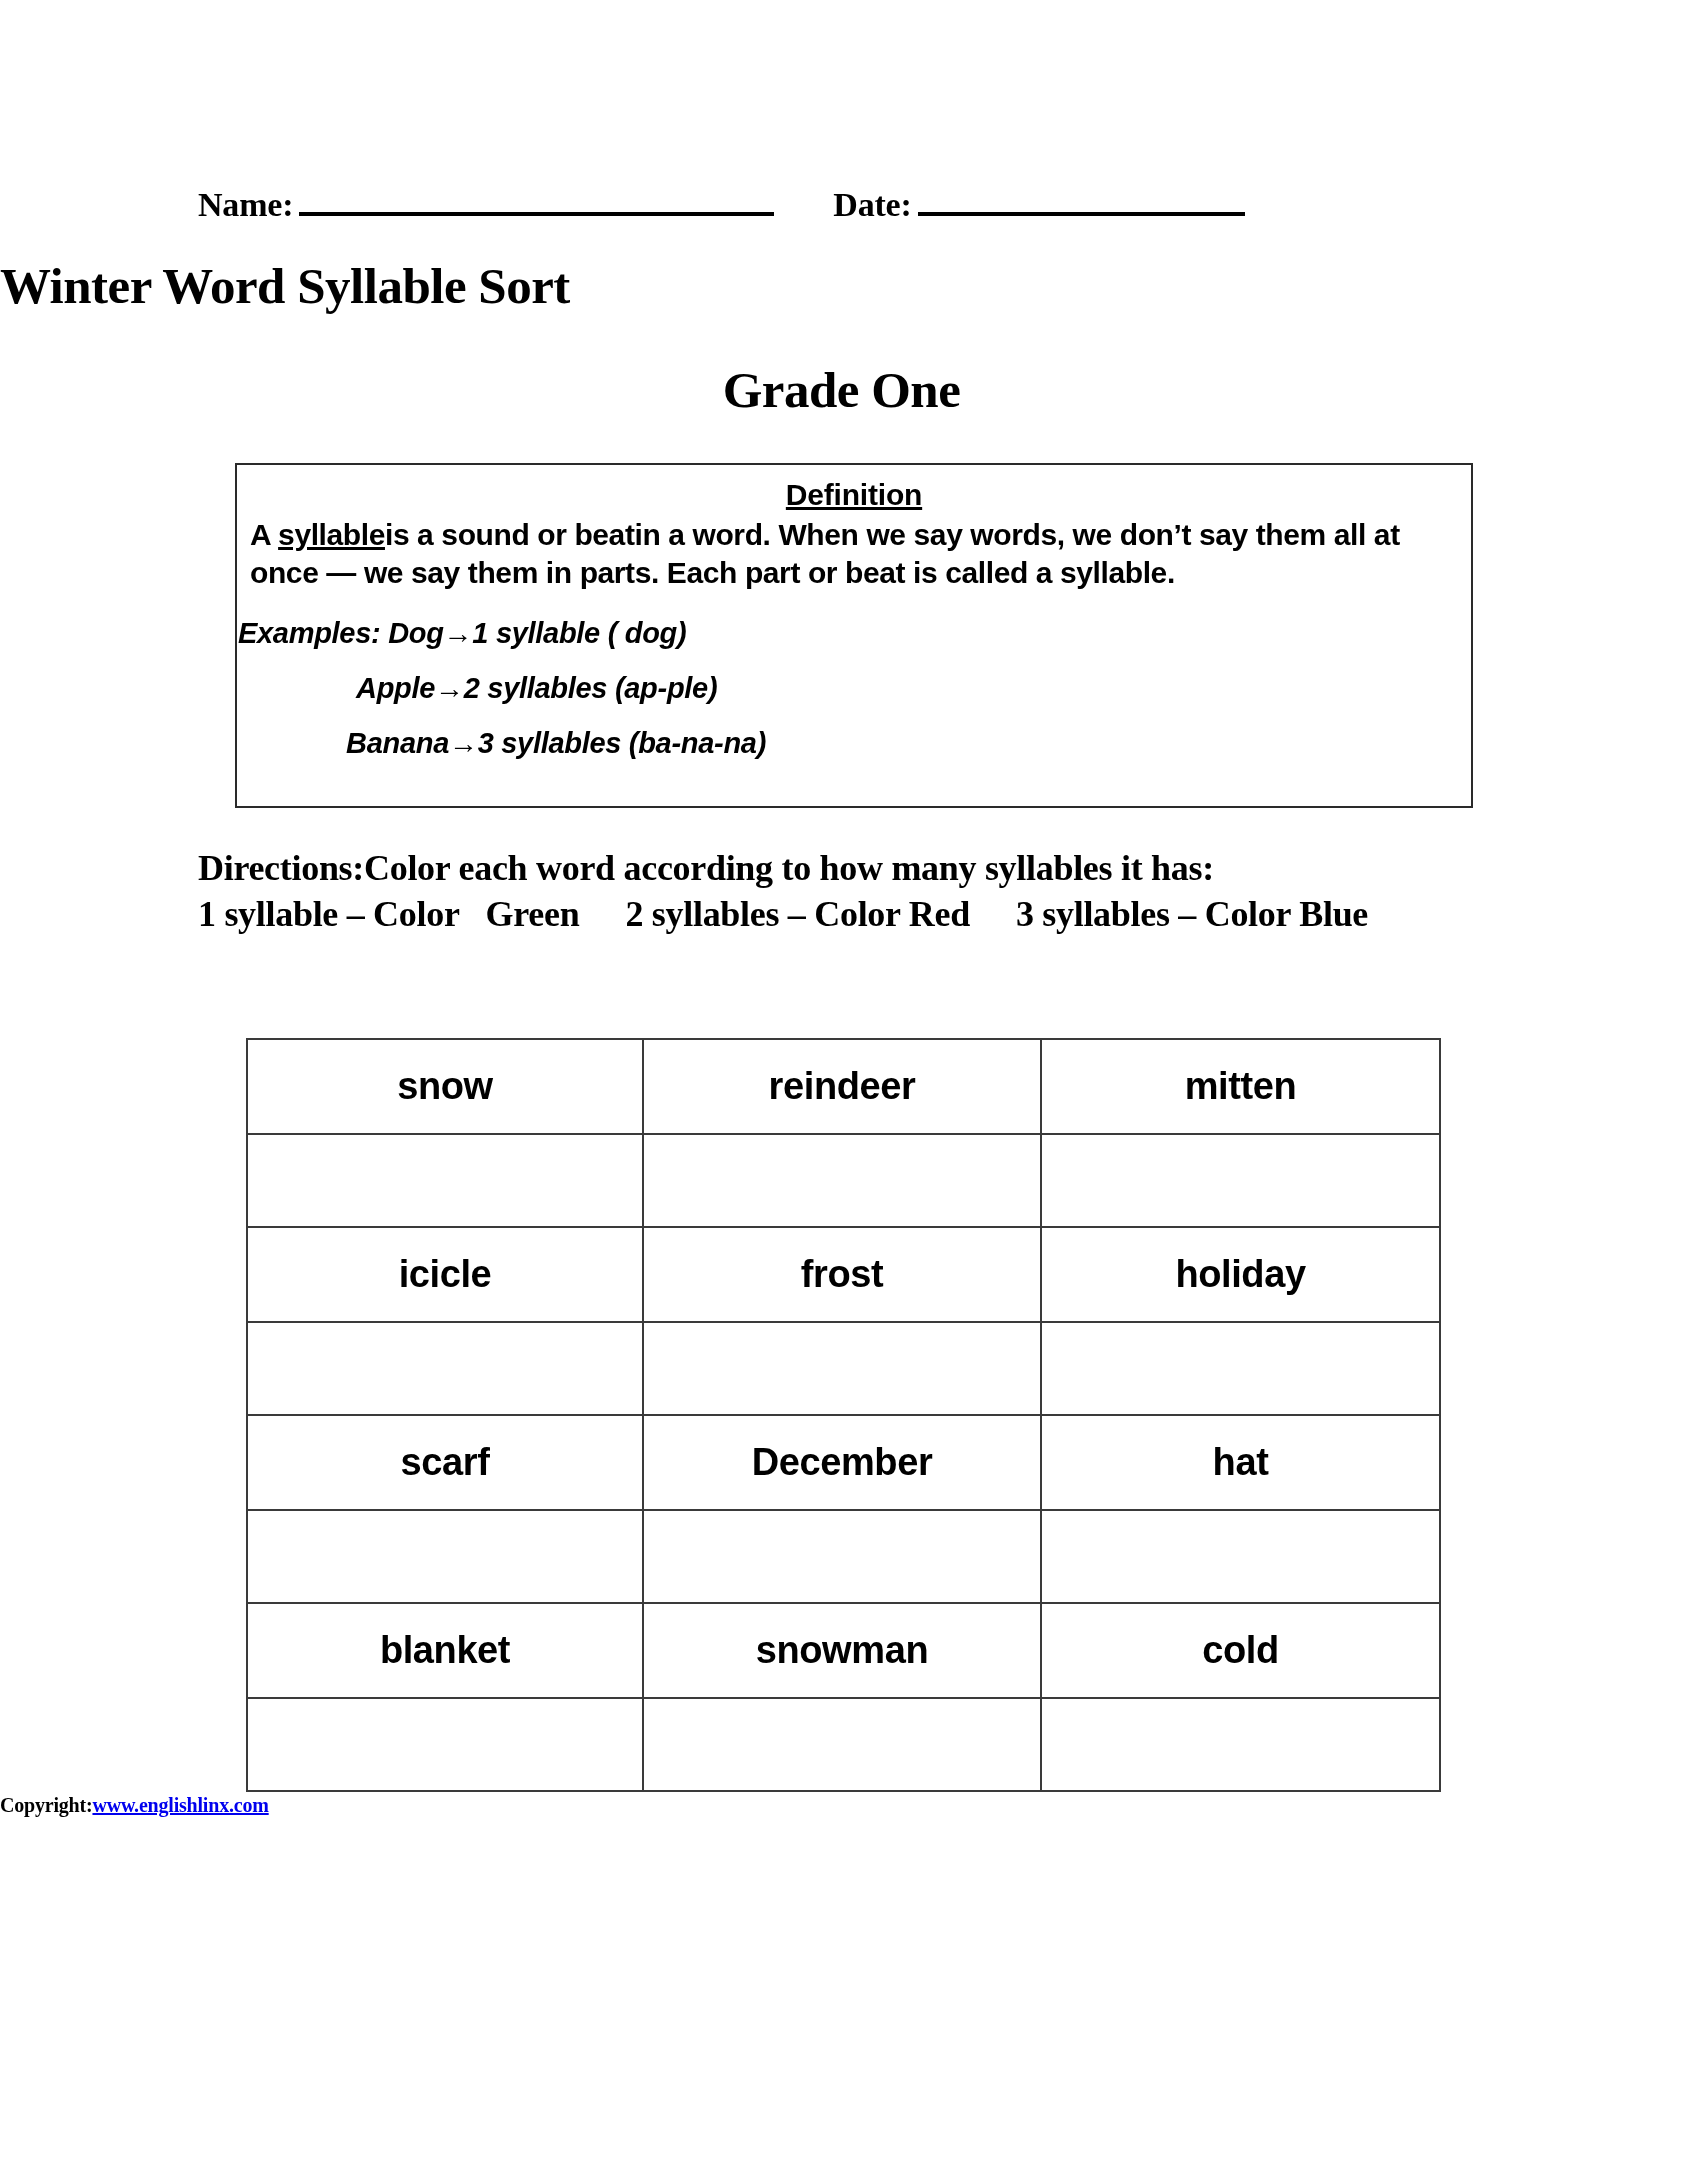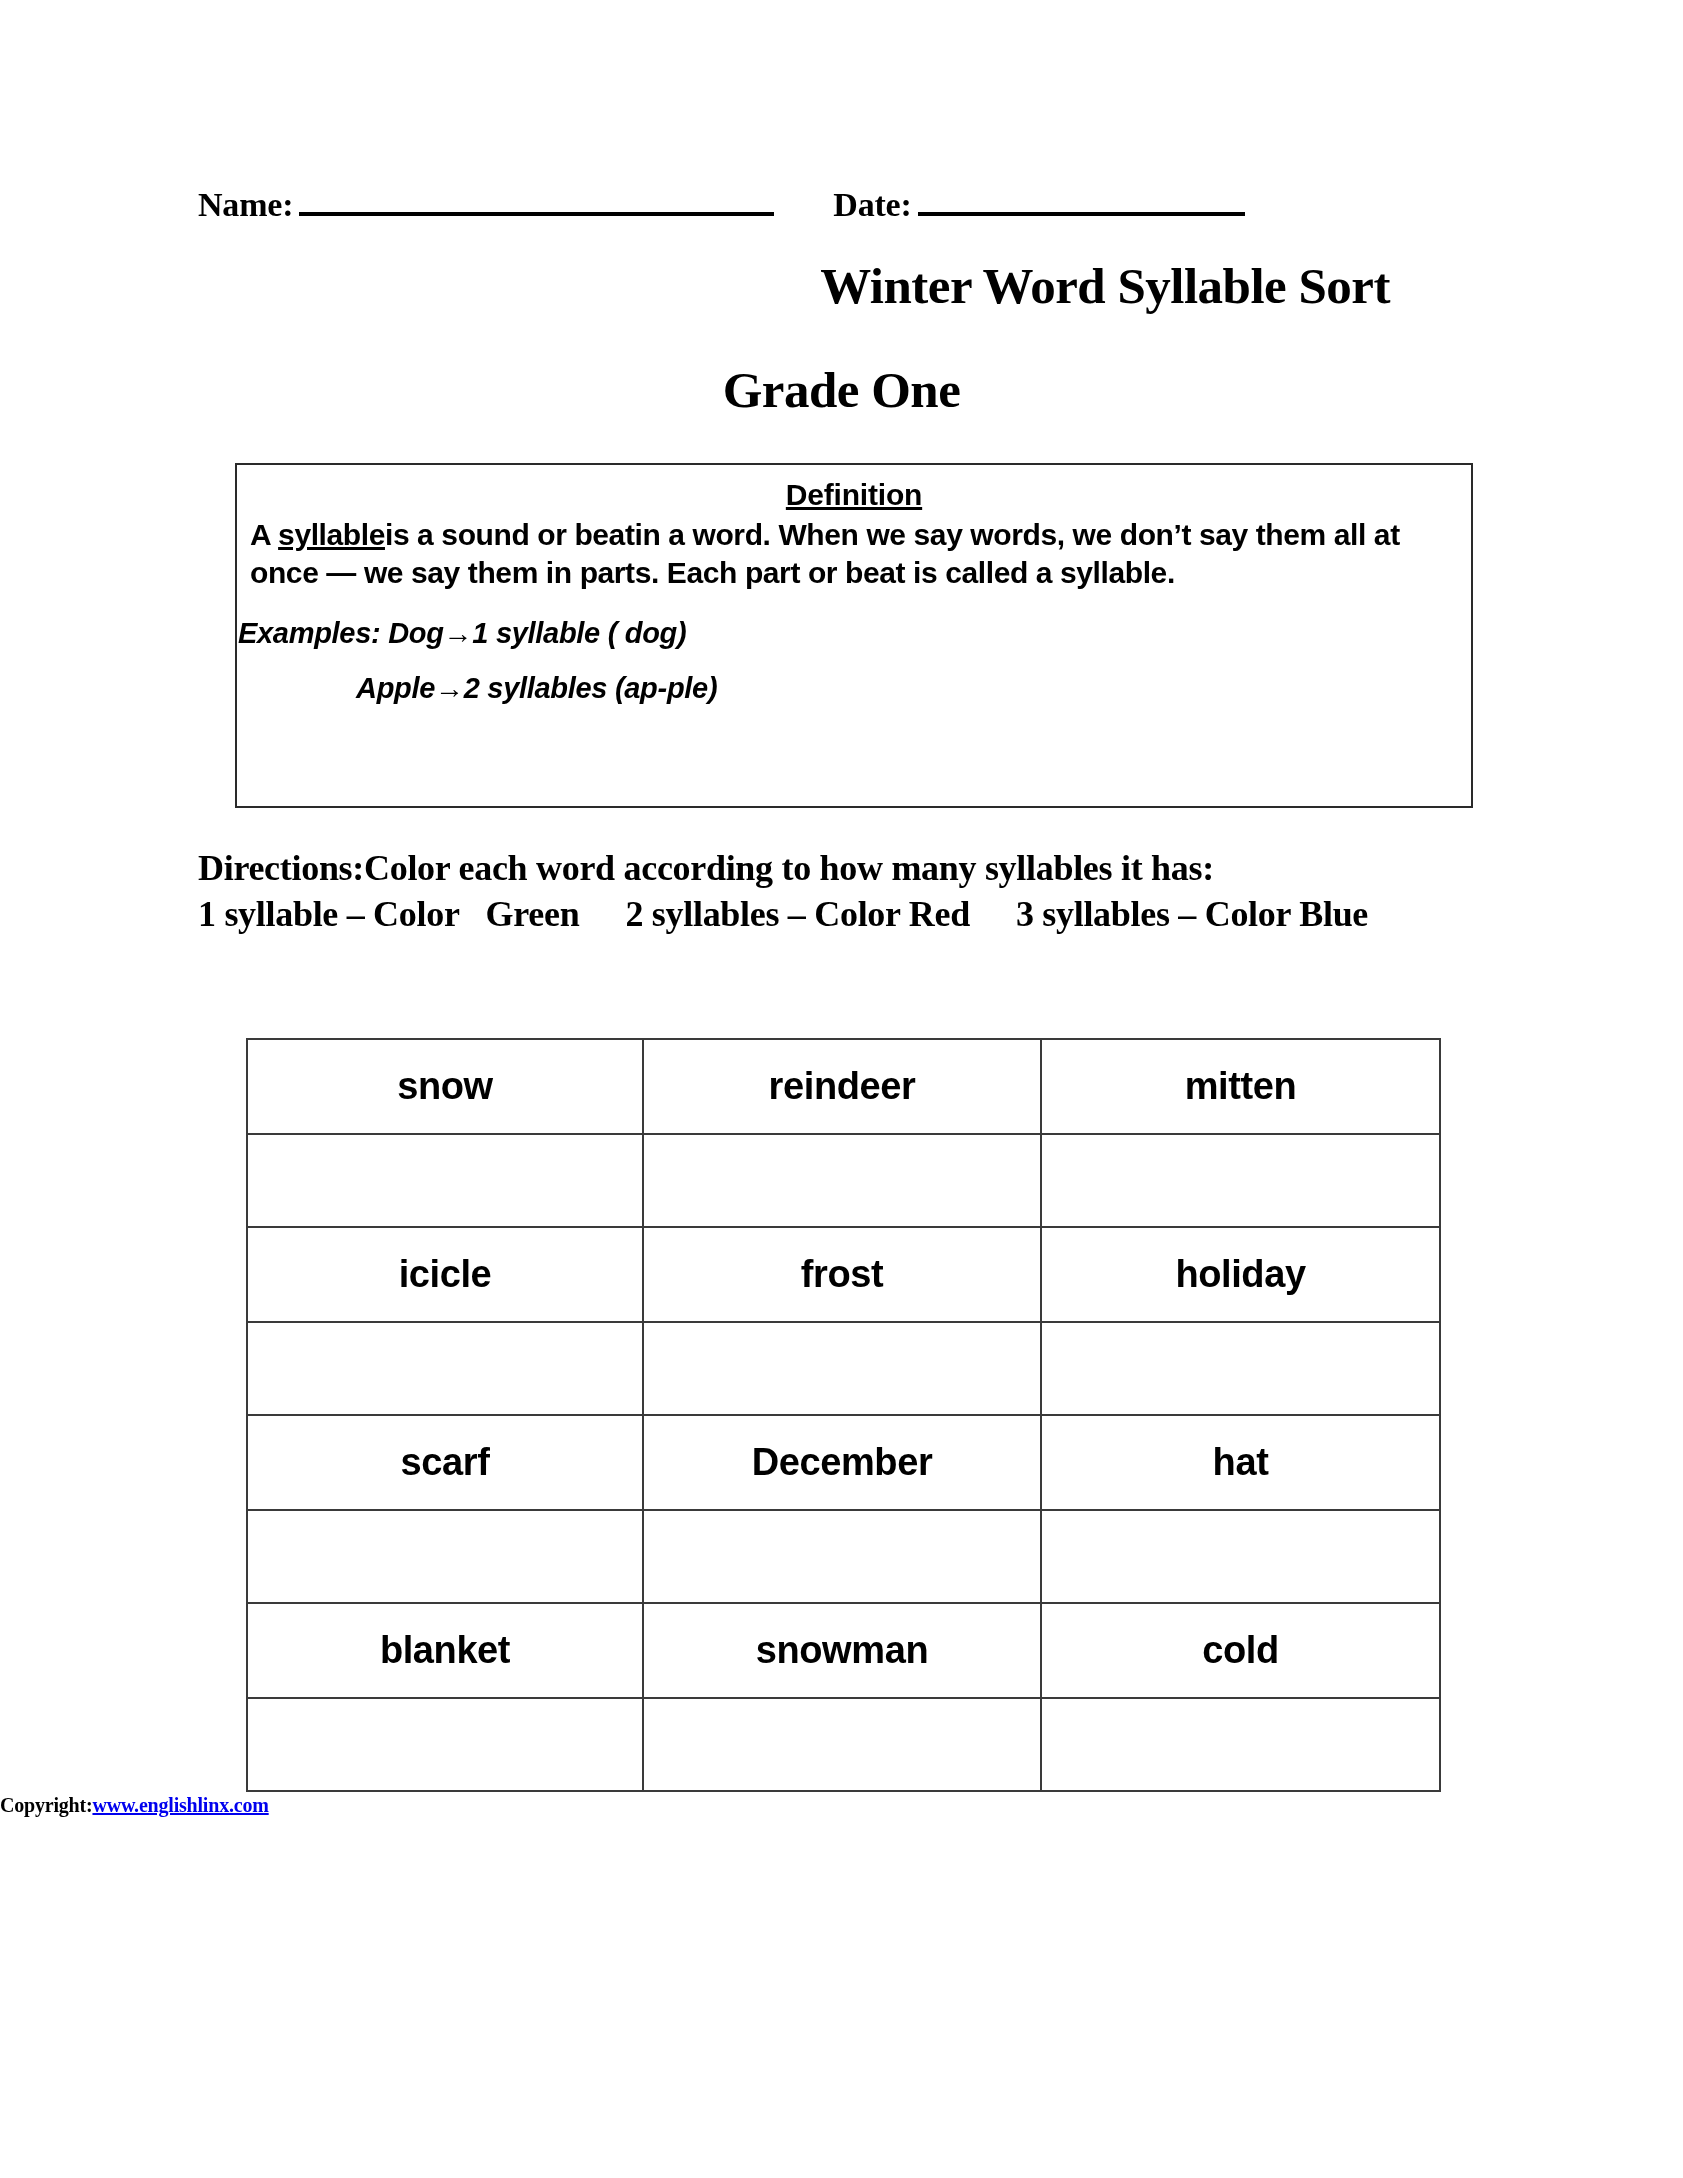--- a/index.html
+++ b/index.html
@@ -48,21 +48,21 @@
   .nd-rule.name { width: 475px; }
   .nd-rule.date { width: 327px; }
   .nd-gap { display: inline-block; width: 59px; }
 
   
   .title-main {
     position: absolute;
     left: 0;
     top: 257px;
     width: 1390px;
-    text-align: right;
+    text-align: left;
     font-family: "Liberation Serif", "DejaVu Serif", serif;
     font-weight: bold;
     font-size: 51px;
     letter-spacing: -0.5px;
   }
   .title-sub {
     position: absolute;
     left: 0;
     top: 361px;
     width: 1683px;
@@ -186,20 +186,21 @@
   </div>
 
   <div class="title-main">Winter Word Syllable Sort</div>
   <div class="title-sub">Grade One</div>
 
   <div class="defbox">
     <div class="def-heading">Definition</div>
     <div class="def-body"><span>A </span><u>syllable</u><span>is a sound or beatin a word. When we say words, we don’t say them all at once — we say them in parts. Each part or beat is called a syllable.</span></div>
     <div class="def-ex">Examples:  Dog→1 syllable ( dog)</div>
     <div class="def-ex indent1">Apple→2 syllables (ap-ple)</div>
+    <div class="def-ex indent2">Banana→3 syllables (ba-na-na)</div>
   </div>
 
   <div class="directions">
     <div>Directions:Color each word according to how many syllables it has:</div>
     <div class="dir-line2"><span>1 syllable – Color</span><span class="sp"></span><span>Green</span><span class="sp-wide"></span><span>2 syllables – Color Red</span><span class="sp-wide"></span><span>3 syllables – Color Blue</span></div>
   </div>
 
   <table class="wordtable">
     <colgroup>
         <col class="c1">

